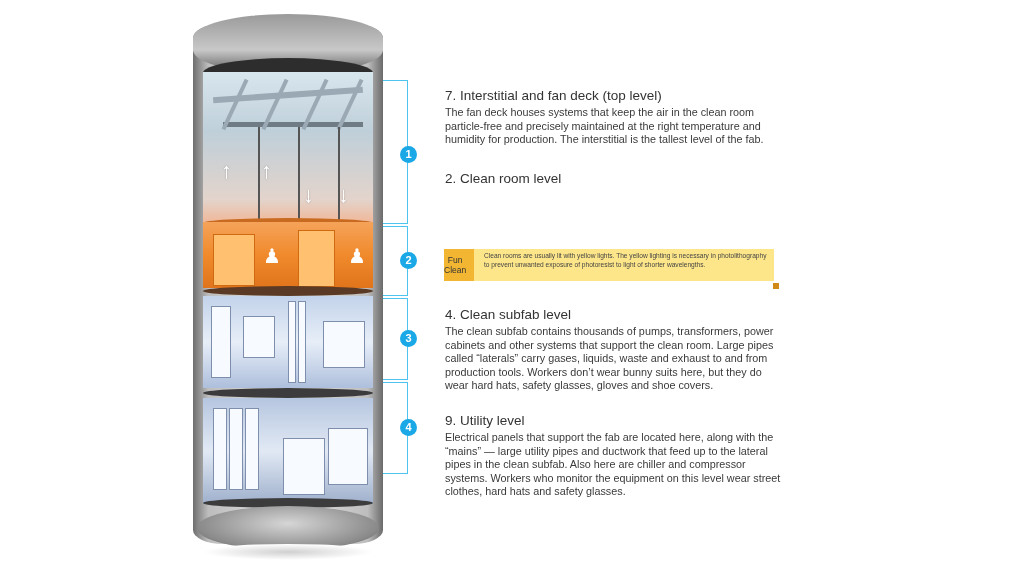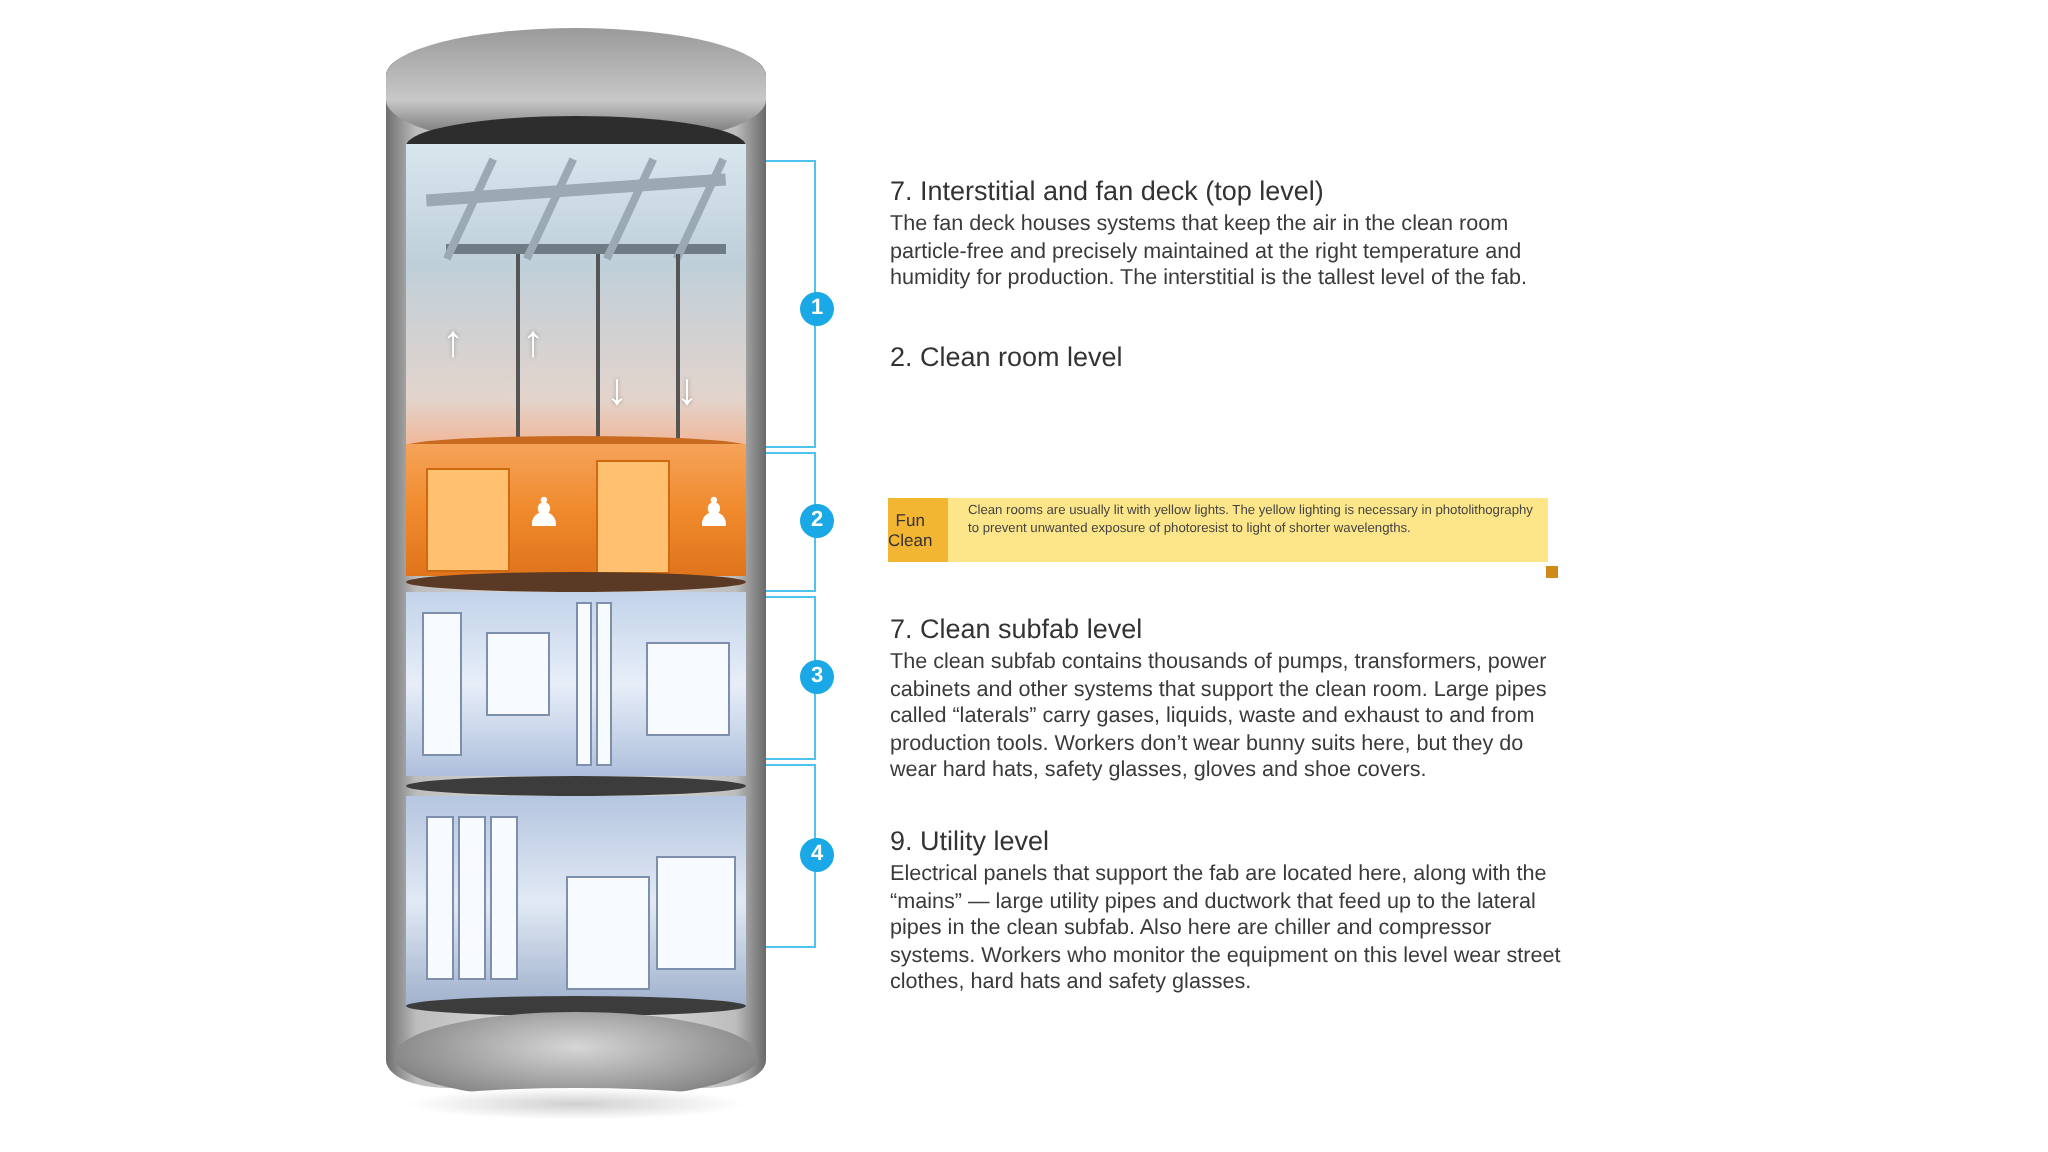--- a/index.html
+++ b/index.html
@@ -113,19 +113,19 @@
 
 <div class="fun">
   <div class="fun-label">
     <span><span>Fun</span><br><span>Clean</span></span>
   </div>
   <div class="fun-text">Clean rooms are usually lit with yellow lights. The yellow lighting is necessary in photolithography to prevent unwanted exposure of photoresist to light of shorter wavelengths.</div>
 </div>
 <div class="fun-sq"></div>
 
 <div class="sec" style="top:307px;">
-  <h2>7. Clean subfab level</h2>
+  <h2>4. Clean subfab level</h2>
   <p>The clean subfab contains thousands of pumps, transformers, power cabinets and other systems that support the clean room. Large pipes called “laterals” carry gases, liquids, waste and exhaust to and from production tools. Workers don’t wear bunny suits here, but they do wear hard hats, safety glasses, gloves and shoe covers.</p>
 </div>
 <div class="sec" style="top:413px;">
   <h2>9. Utility level</h2>
   <p>Electrical panels that support the fab are located here, along with the “mains” — large utility pipes and ductwork that feed up to the lateral pipes in the clean subfab. Also here are chiller and compressor systems. Workers who monitor the equipment on this level wear street clothes, hard hats and safety glasses.</p>
 </div>
 
 </body></html>

